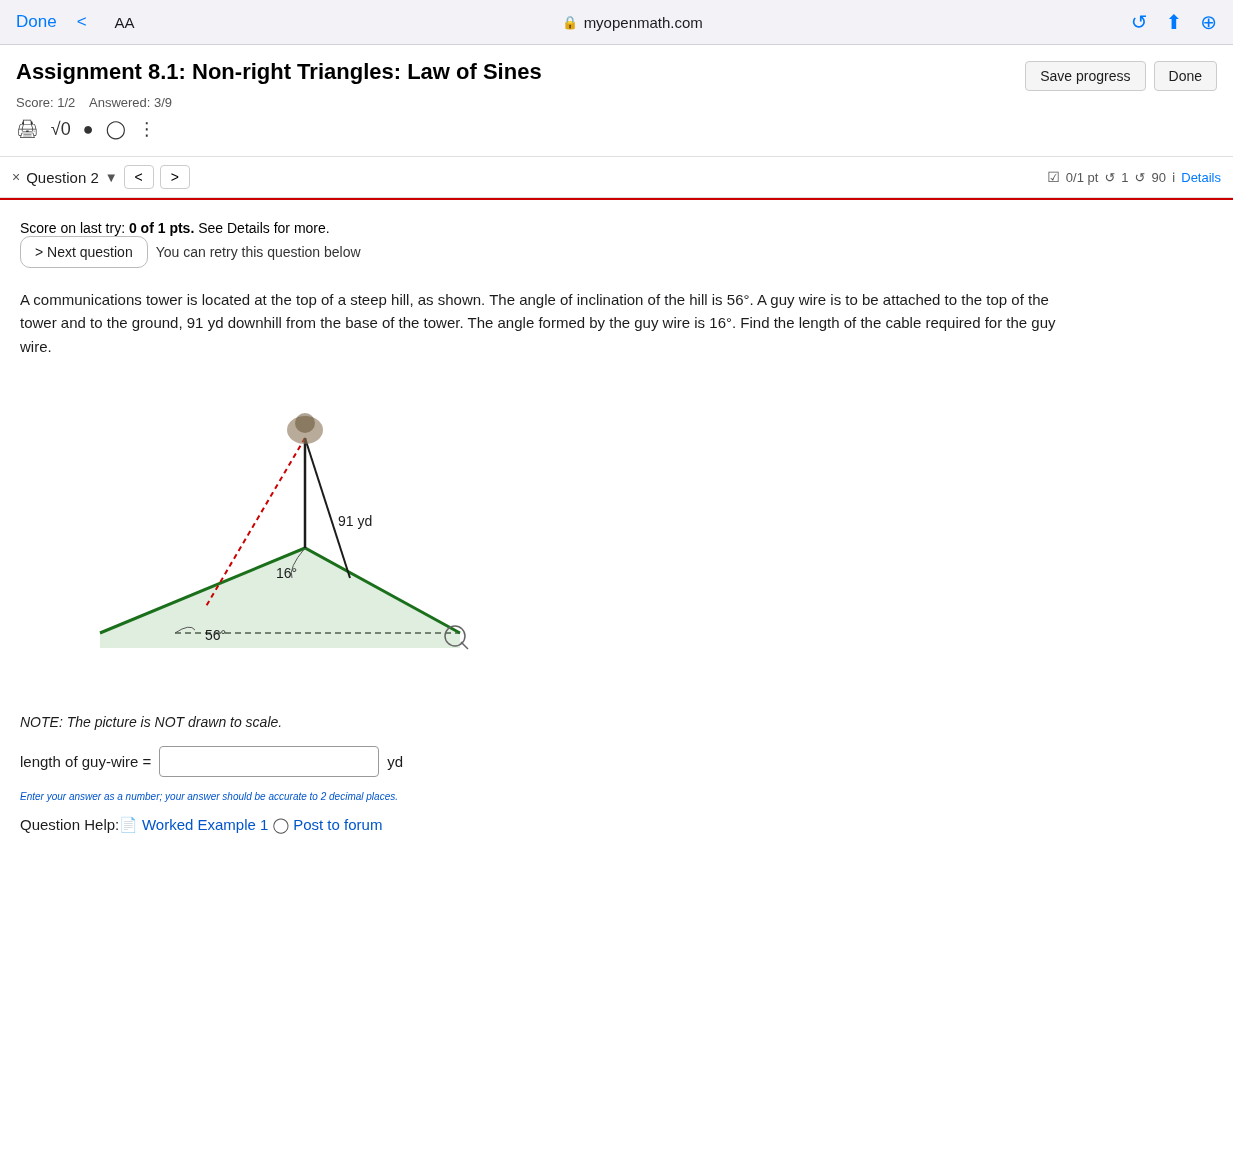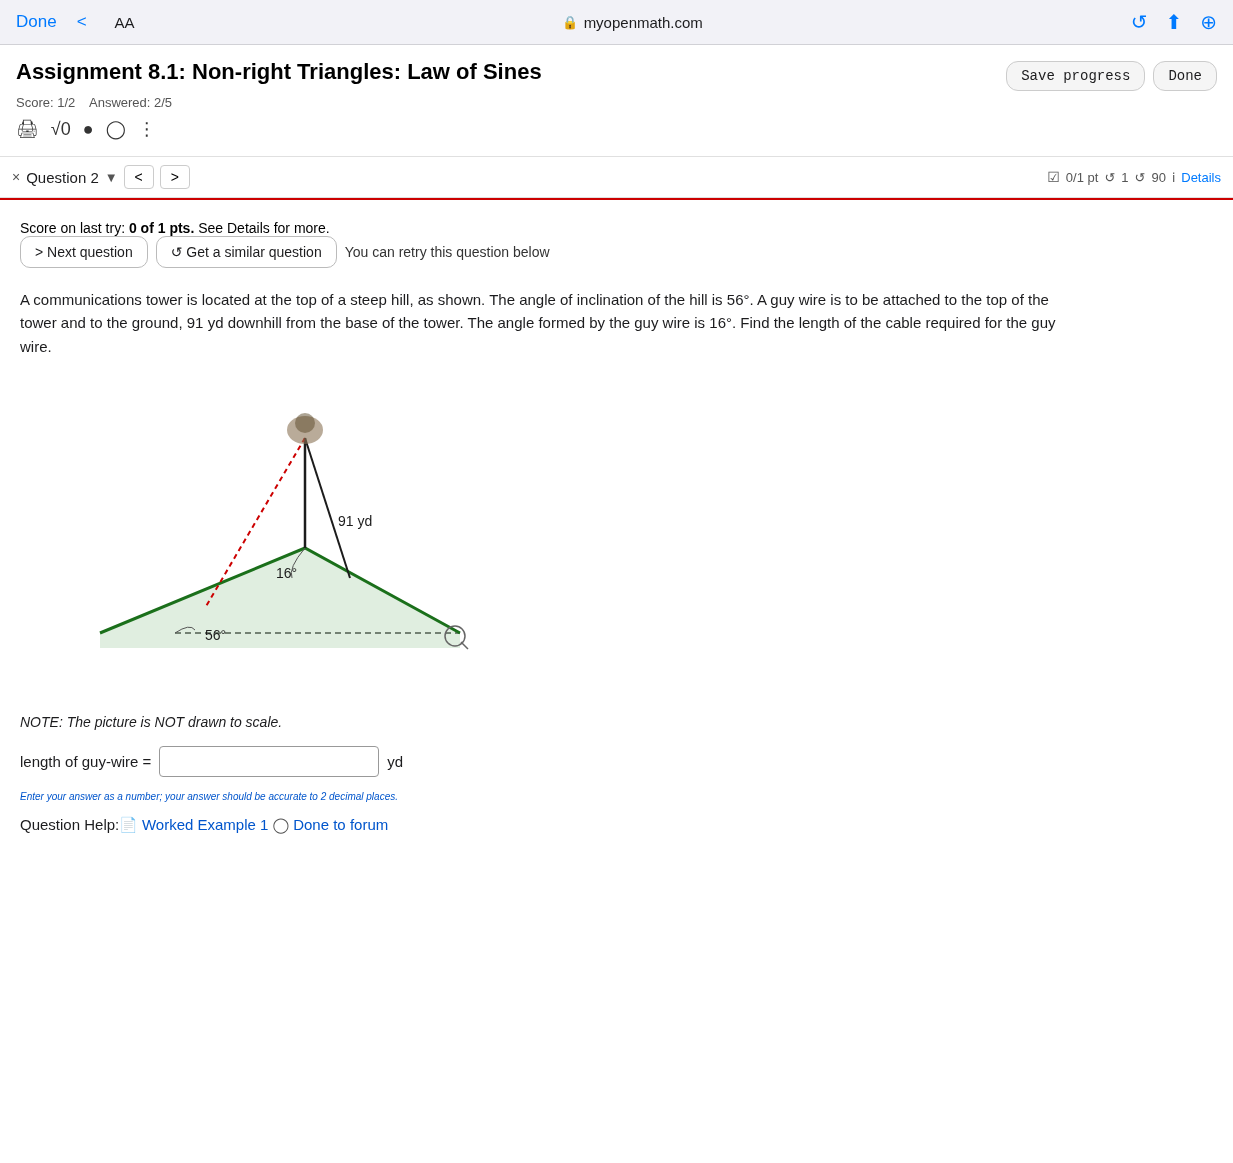--- a/index.html
+++ b/index.html
@@ -79,26 +79,25 @@
       color: #000;
     }
     .header-buttons {
       display: flex;
       gap: 8px;
       margin-top: 2px;
     }
     .header-btn {
       padding: 6px 14px;
       border: 1px solid #ccc;
-      border-radius: 12px;
+      border-radius: 4px;
       background: #f5f5f5;
       font-size: 14px;
       cursor: pointer;
       color: #1c1c1e;
-      font-family: Liberation Mono, monospace;
     }
     .assignment-meta {
       font-size: 13px;
       color: #555;
       margin-bottom: 8px;
     }
     .assignment-tools {
       display: flex;
       align-items: center;
       gap: 12px;
@@ -276,21 +275,21 @@
     <div class="assignment-title-row">
       <h1 class="assignment-title">Assignment 8.1: Non-right Triangles: Law of Sines</h1>
       <div class="header-buttons">
         <button class="header-btn">Save progress</button>
         <button class="header-btn">Done</button>
       </div>
     </div>
     <div class="assignment-meta">
       <span>Score: 1/2</span>
       &nbsp;&nbsp;
-      <span>Answered: 2/5</span>
+      <span>Answered: 3/9</span>
     </div>
     <div class="assignment-tools">
       <span class="tool-item">🖨</span>
       <span class="tool-item">√0</span>
       <span class="tool-item">●</span>
       <span class="tool-item">◯</span>
       <span class="tool-item">⋮</span>
     </div>
   </div>
 
@@ -317,21 +316,20 @@
   <hr style="border:none;border-top:2px solid #c00;margin:0;">
 
   <div class="question-body">
 
     <div class="score-notice">
       <span>Score on last try: </span><strong>0 of 1 pts.</strong><span> See Details for more.</span>
     </div>
 
     <div class="action-buttons">
       <button class="action-btn">&gt; Next question</button>
-      <button class="action-btn">↺ Get a similar question</button>
       <span class="retry-text">You can retry this question below</span>
     </div>
 
     <div class="problem-text">A communications tower is located at the top of a steep hill, as shown. The angle of inclination of the hill is 56°. A guy wire is to be attached to the top of the tower and to the ground, 91 yd downhill from the base of the tower. The angle formed by the guy wire is 16°. Find the length of the cable required for the guy wire.</div>
 
     <div class="diagram-container">
       <svg width="480" height="320" viewBox="0 0 480 320">
 
         <line x1="155" y1="255" x2="440" y2="255" stroke="#555" stroke-width="1.5" stroke-dasharray="6,4"></line>
 
@@ -374,18 +372,18 @@
     <div class="accuracy-note">Enter your answer as a number; your answer should be accurate to 2 decimal places.</div>
 
     <div class="question-help">
       <span>Question Help:</span>
       <a class="help-link">
         <span>📄</span>
         <span>Worked Example 1</span>
       </a>
       <span class="help-sep">◯</span>
       <a class="help-link">
-        <span>Done to forum</span>
+        <span>Post to forum</span>
       </a>
     </div>
 
   </div>
 </div>
 
 </body></html>

